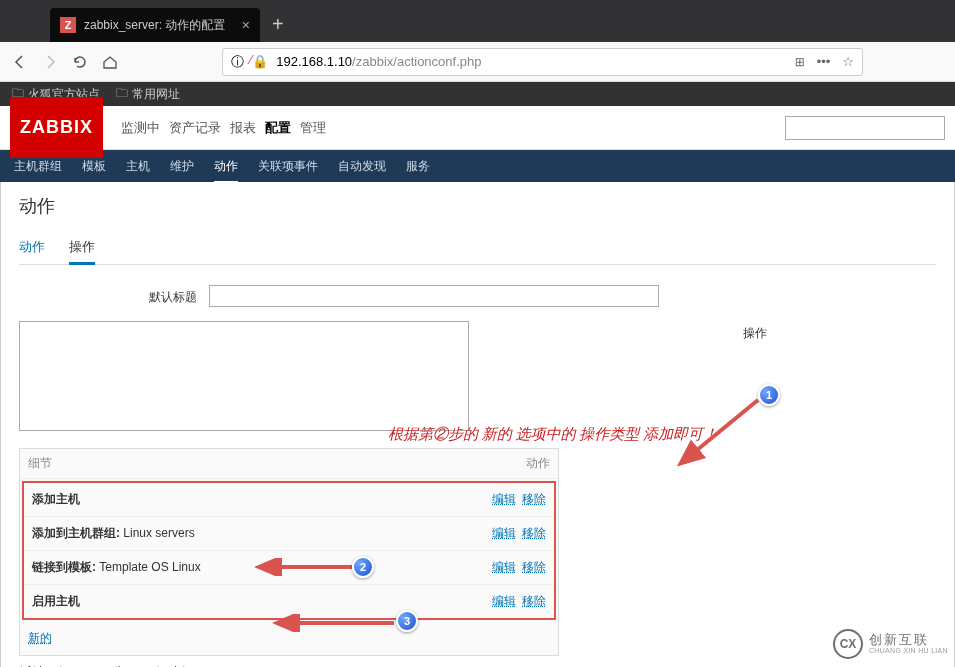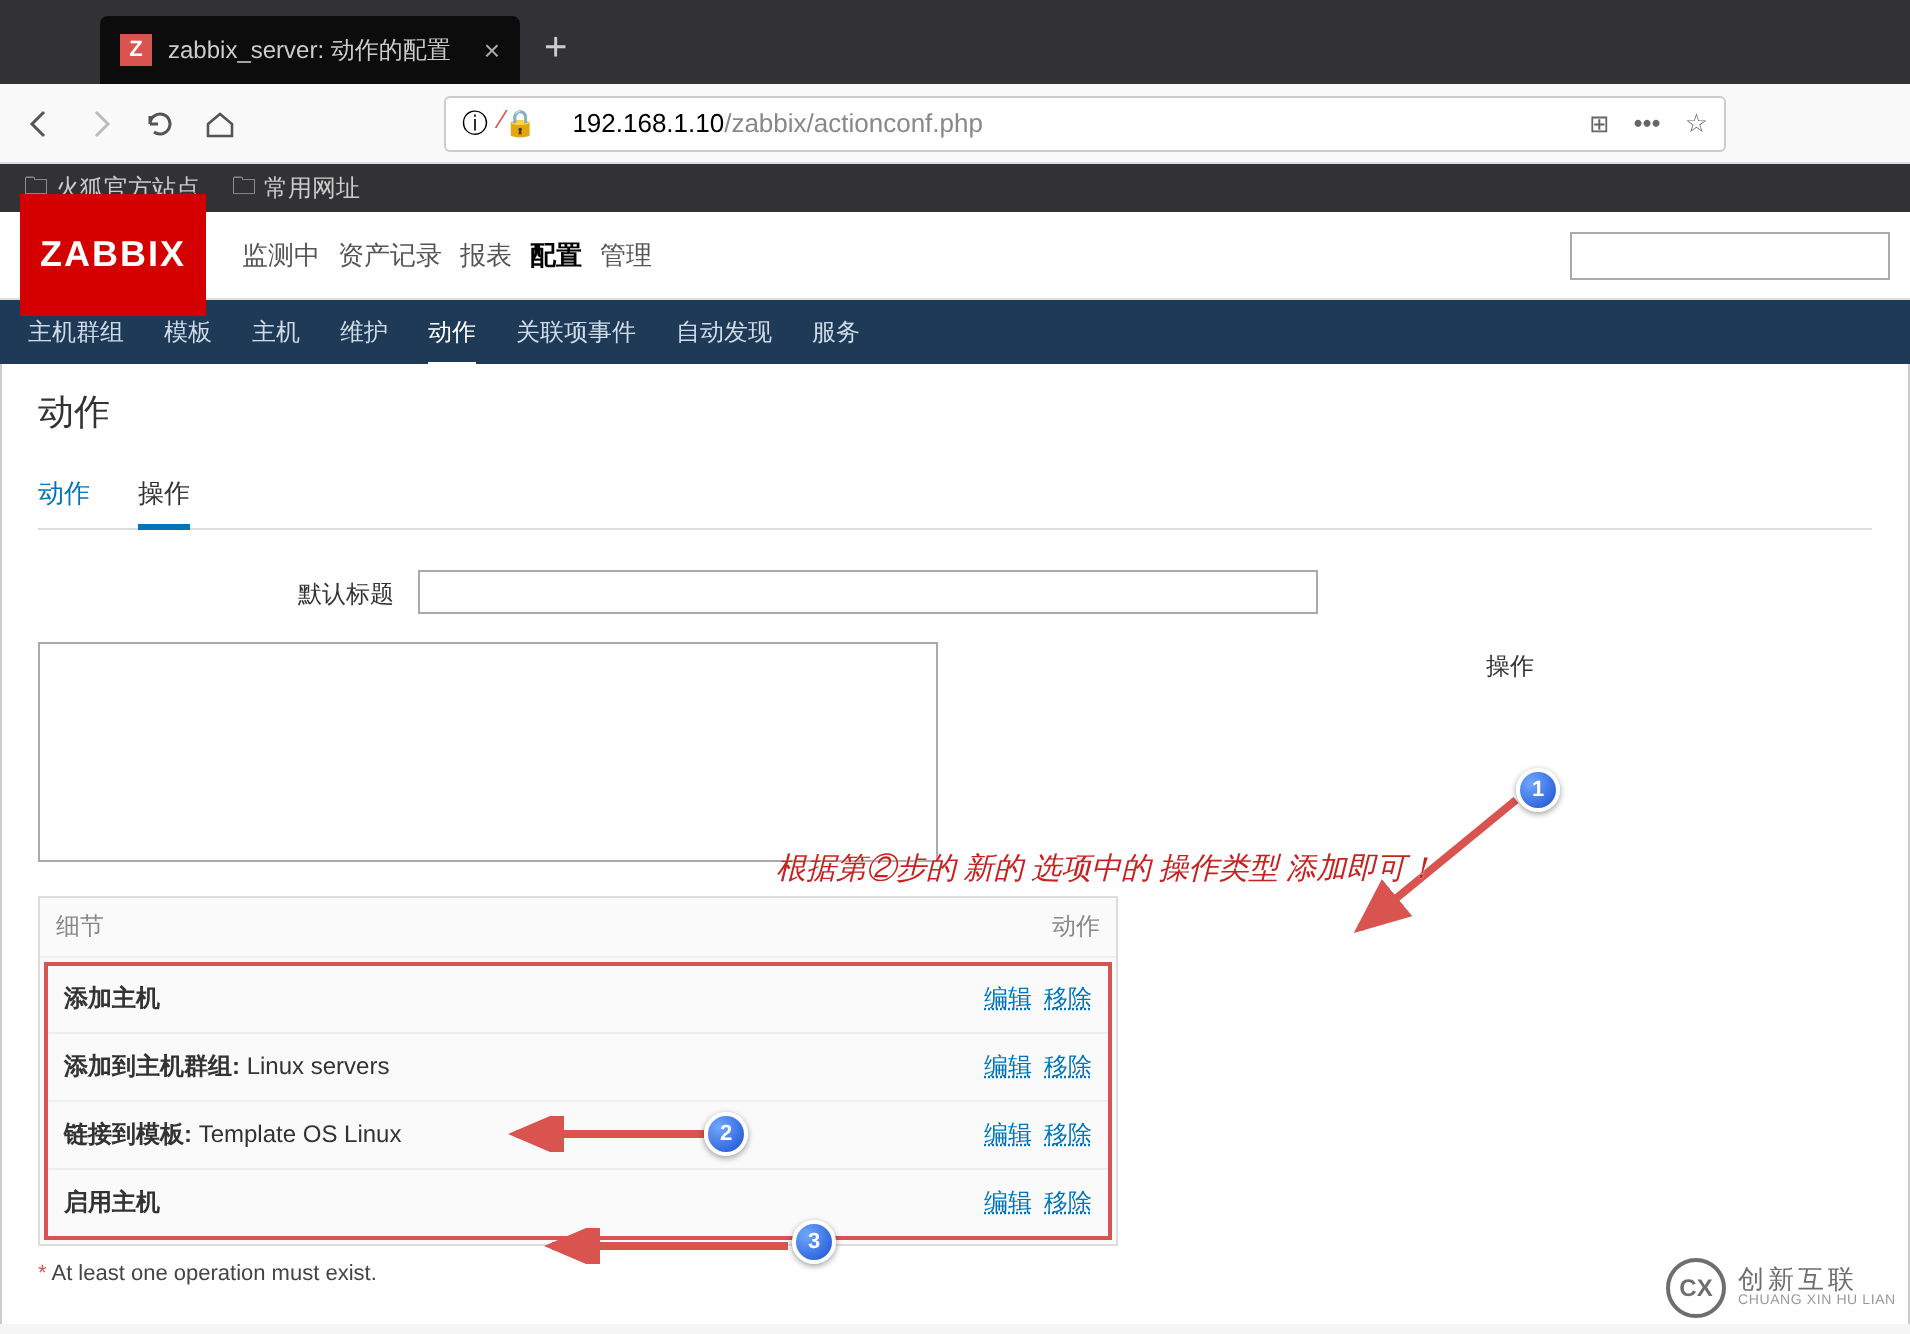--- a/index.html
+++ b/index.html
@@ -12,21 +12,21 @@
   .tab .tab-title { flex:1; white-space:nowrap; overflow:hidden; text-overflow:ellipsis; }
   .tab .close { color:#aaa; font-size:14px; }
   .newtab { color:#ccc; font-size:20px; margin-left:12px; margin-bottom:6px; }
 
   .browser-bar { background: #f9f9fa; height: 40px; display:flex; align-items:center; padding: 0 12px; gap: 14px; border-bottom:1px solid #ddd; }
   .browser-bar svg { width:16px; height:16px; }
   .nav-btn { color:#666; display:flex; align-items:center; justify-content:center; }
   .nav-btn.disabled { color:#bbb; }
   .url-box { flex:1; height:28px; border:1px solid #ccc; border-radius:3px; display:flex; align-items:center; padding:0 8px; gap:8px; font-size:13px; background:#fff; margin-left:90px; margin-right:80px;}
   .url-path { color:#888; }
-  .url-host { color:#000;margin-left:10px; }
+  .url-host { color:#000; }
   .url-right { margin-left:auto; display:flex; gap:12px; align-items:center; color:#666; }
 
   .bookmarks { background:#323234; height:24px; display:flex; align-items:center; padding:0 12px; gap:16px; color:#ccc; font-size:12px; }
   .bm-item { display:flex; align-items:center; gap:4px; }
 
   
   .zbx-header { background:#fff; height:44px; display:flex; align-items:center; padding:0 10px; border-bottom:1px solid #ddd; }
   .zbx-logo { background:#d40000; color:#fff; font-weight:bold; font-size:18px; letter-spacing:1px; padding:20px 10px; margin-right:18px; }
   .zbx-topnav { display:flex; gap:9px; font-size:13px; }
   .zbx-topnav .item { color:#555; }
@@ -197,20 +197,23 @@
               </span>
             </div>
             <div class="op-row">
               <span class="op-name"><b>启用主机</b></span>
               <span class="op-links">
                 <a href="#">编辑</a>
                 <a href="#">移除</a>
               </span>
             </div>
           </div>
+        <div class="ops-new">
+          <a href="#">新的</a>
+        </div>
       </div>
       <div class="req-note">
         <span class="ast">* </span><span>At least one operation must exist.</span>
       </div>
 
     </div>
   </div>
 </div>
 
 <div class="anno-text" style="left:388px; top:425px;">根据第②步的 新的 选项中的 操作类型 添加即可！</div>

